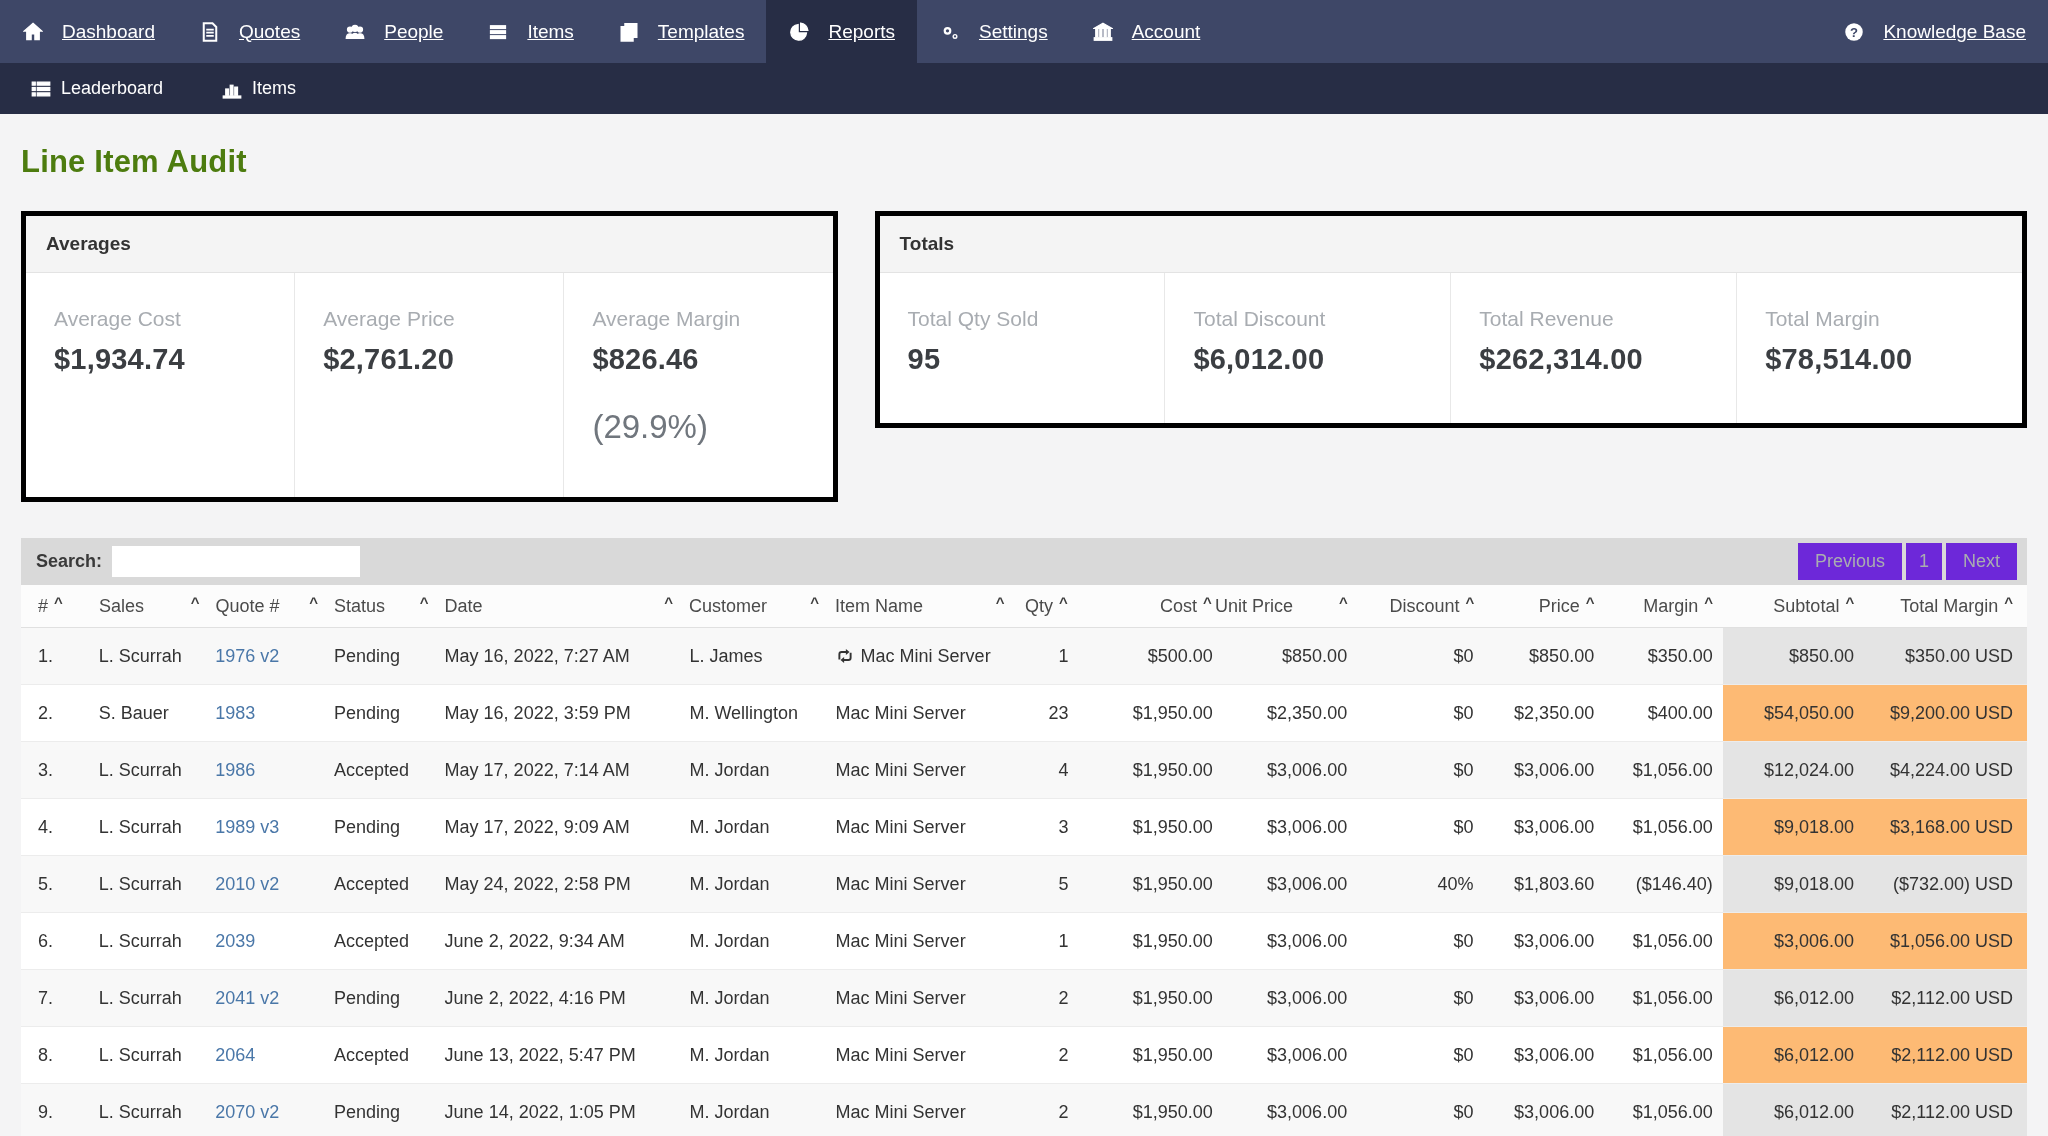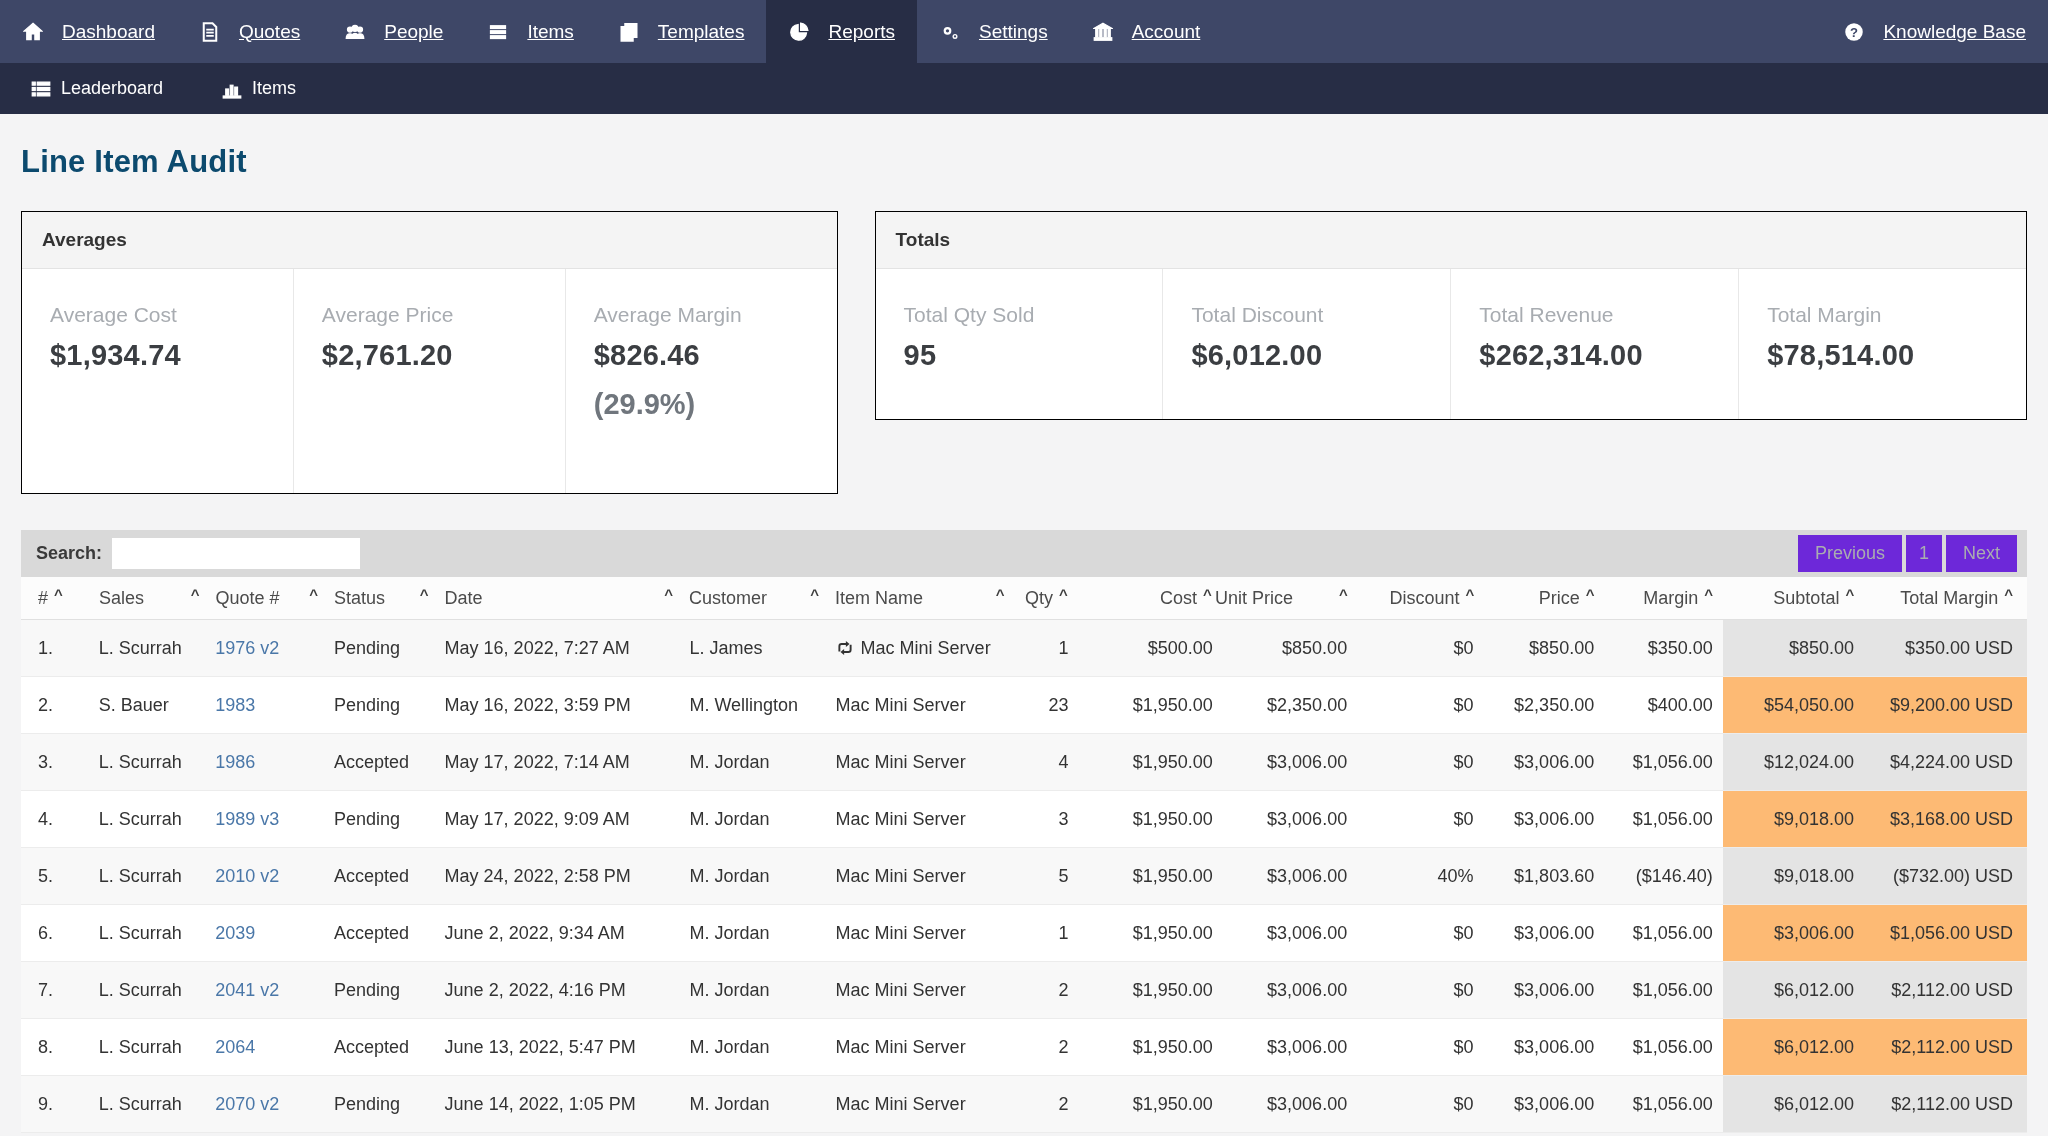--- a/index.html
+++ b/index.html
@@ -14,35 +14,35 @@
   .topnav .spacer { flex:1; }
   .nav-ico { display:inline-flex; width:22px; height:22px; align-items:center; justify-content:center; }
   .nav-ico svg { width:20px; height:20px; fill:#fff; stroke:#fff; }
 
   
   .subnav { height:51px; background:#272d45; display:flex; align-items:center; padding:0 30px; gap:58px; }
   .subnav .nav-item { display:flex; align-items:flex-start; gap:9px; color:#fff; font-size:18px; cursor:pointer; }
 
   
   .content { padding:0 21px; }
-  .page-title { margin-top:30px; font-size:31px; font-weight:bold; color:#0c4a6e; letter-spacing:.2px; }
+  .page-title { margin-top:30px; font-size:31px; font-weight:bold; color:#4d7c0f; letter-spacing:.2px; }
 
   .cards-row { margin-top:31px; display:flex; gap:37px; align-items:flex-start; }
-  .card { background:#4c1d95; border:1px solid #000000; }
+  .card { background:#4c1d95; border:5px solid #000000; }
   .card-header { background:#f4f4f4; border-bottom:1px solid #e3e3e3; padding:17px 20px; font-size:19px; font-weight:bold; color:#333; }
   .card-body { display:flex; background:#fff; }
   .card.averages { width:817px; }
   .card.averages .card-body { height:224px; }
   .card.totals { width:1153px; }
   .card.totals .card-body { height:150px; }
   .stat { flex:1; padding:34px 28px 0 28px; }
   .stat + .stat { border-left:1px solid #e8e8e8; }
   .stat-label { font-size:21px; color:#a8acb1; }
   .stat-value { margin-top:12px; font-size:29px; font-weight:bold; color:#3b3e42; letter-spacing:.2px; }
-  .stat-sub { margin-top:16px; font-size:29px; font-weight:bold; color:#70767d; }
+  .stat-sub { margin-top:32px; font-size:33px; font-weight:normal; color:#70767d; }
 
   
   .toolbar { margin-top:36px; height:47px; background:#d9d9d9; display:flex; align-items:center; padding:0 10px 0 15px; }
   .toolbar .search-label { font-size:18px; font-weight:bold; color:#3a3a3a; margin-right:10px; }
   .toolbar input { width:248px; height:31px; border:none; background:#fff; font-size:17px; padding:0 8px; outline:none; }
   .toolbar .spacer { flex:1; }
   .pg-btn { background:#6d28d9; color:#aaadb0; font-size:18px; padding:8px 17px; margin-left:4px; cursor:pointer; user-select:none; }
   .pg-btn.page-num { padding:8px 13px; }
 
   

